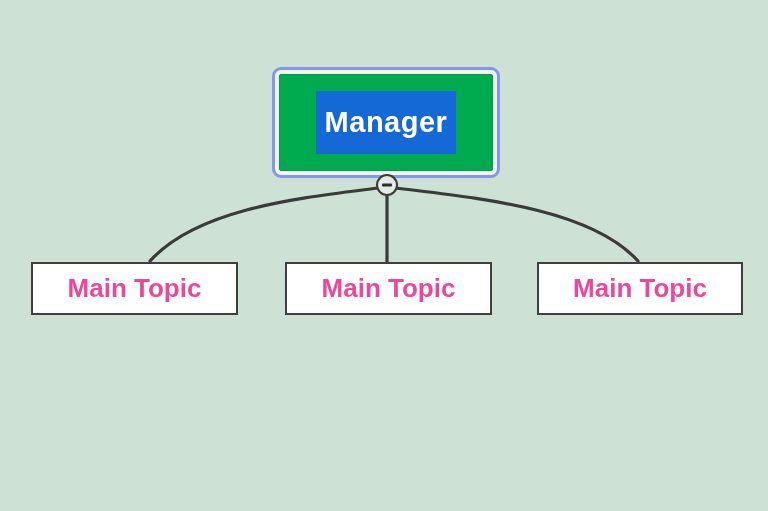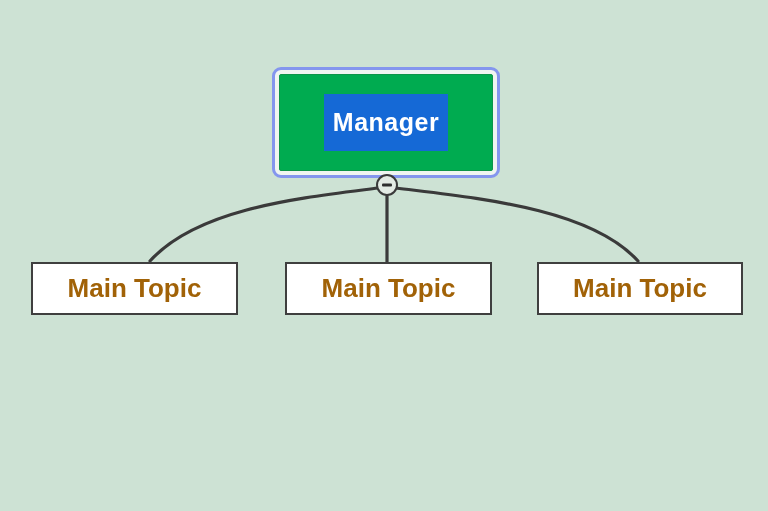--- a/index.html
+++ b/index.html
@@ -47,21 +47,21 @@
     background: var(--root-fill, #00ab50);
     border: 1px solid #0d9549;
     border-radius: 2px;
     display: flex;
     align-items: center;
     justify-content: center;
   }
   .root-label {
     background: var(--hl, #1569d6);
     color: var(--root-text, #ffffff);
-    font-size: 25px;
+    font-size: 29px;
     font-weight: bold;
     line-height: 1.25;
     padding: 13px 9px;
     letter-spacing: 0.5px;
     white-space: nowrap;
   }
   .collapse-btn {
     position: absolute;
     left: 376px;
     top: 174px;
@@ -89,21 +89,21 @@
     height: 53px;
     width: 207px;
     background: #ffffff;
     border: 2px solid #3f3f3f;
     box-sizing: border-box;
     display: flex;
     align-items: center;
     justify-content: center;
   }
   .child-node .child-label {
-    color: #a16207;
+    color: #ec4899;
     font-size: 26px;
     font-weight: bold;
     white-space: nowrap;
   }
   #child-0 { left: 31px; }
   #child-1 { left: 285px; }
   #child-2 { left: 537px; width: 206px; }
 </style>
 </head>
 <body>

